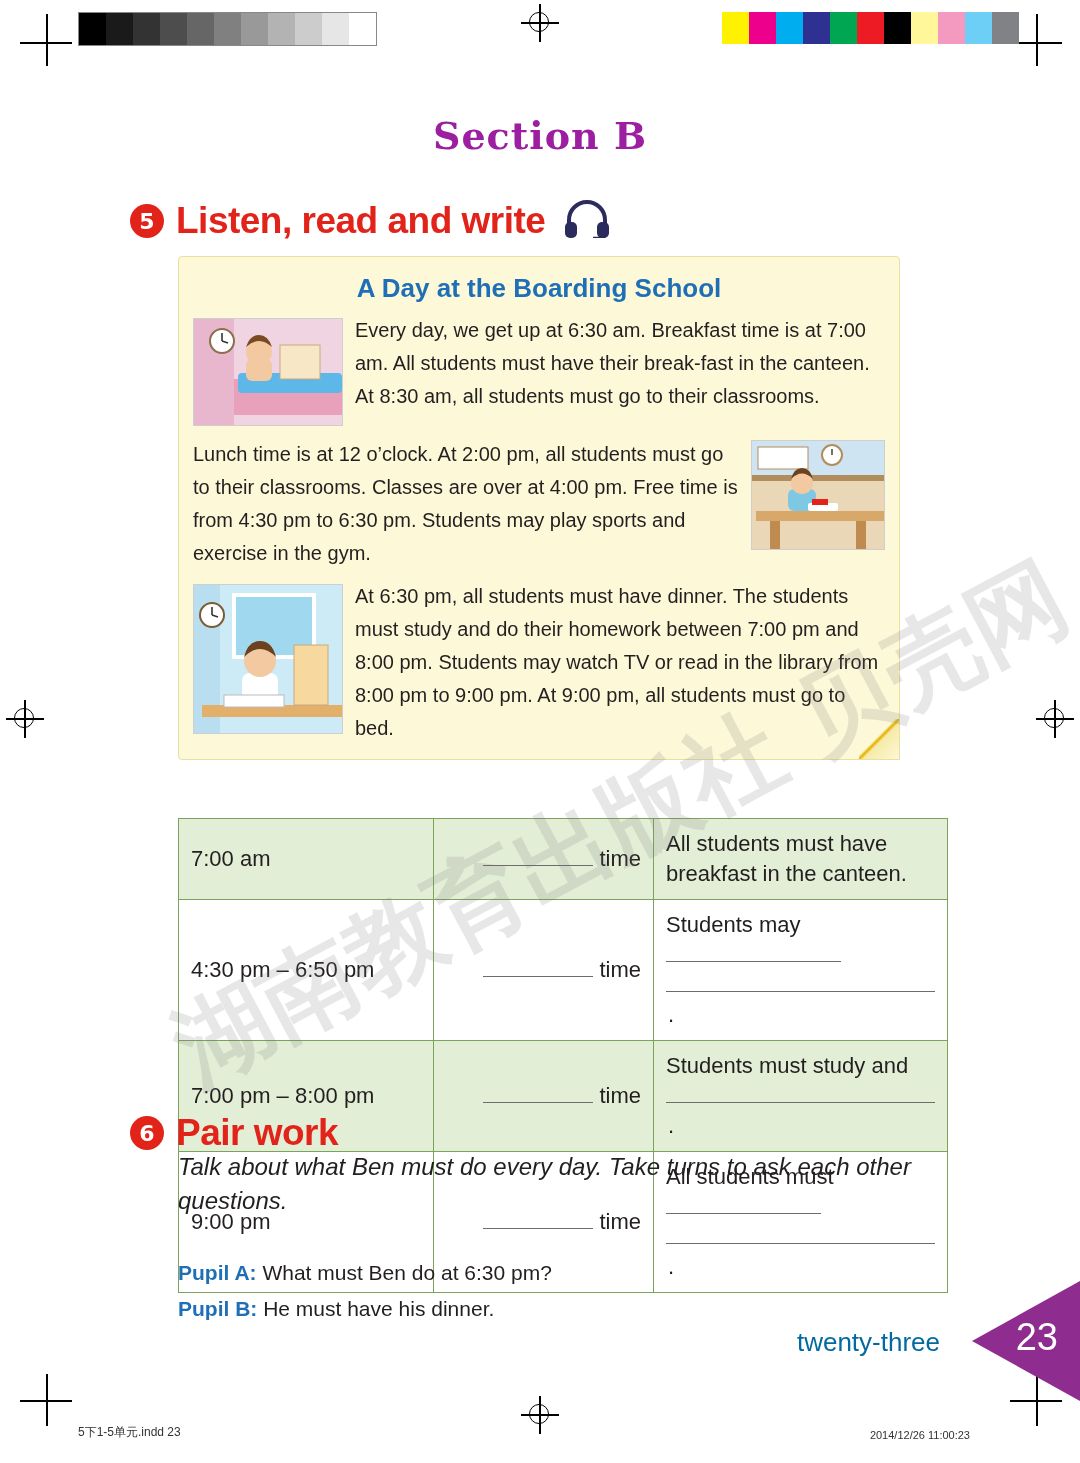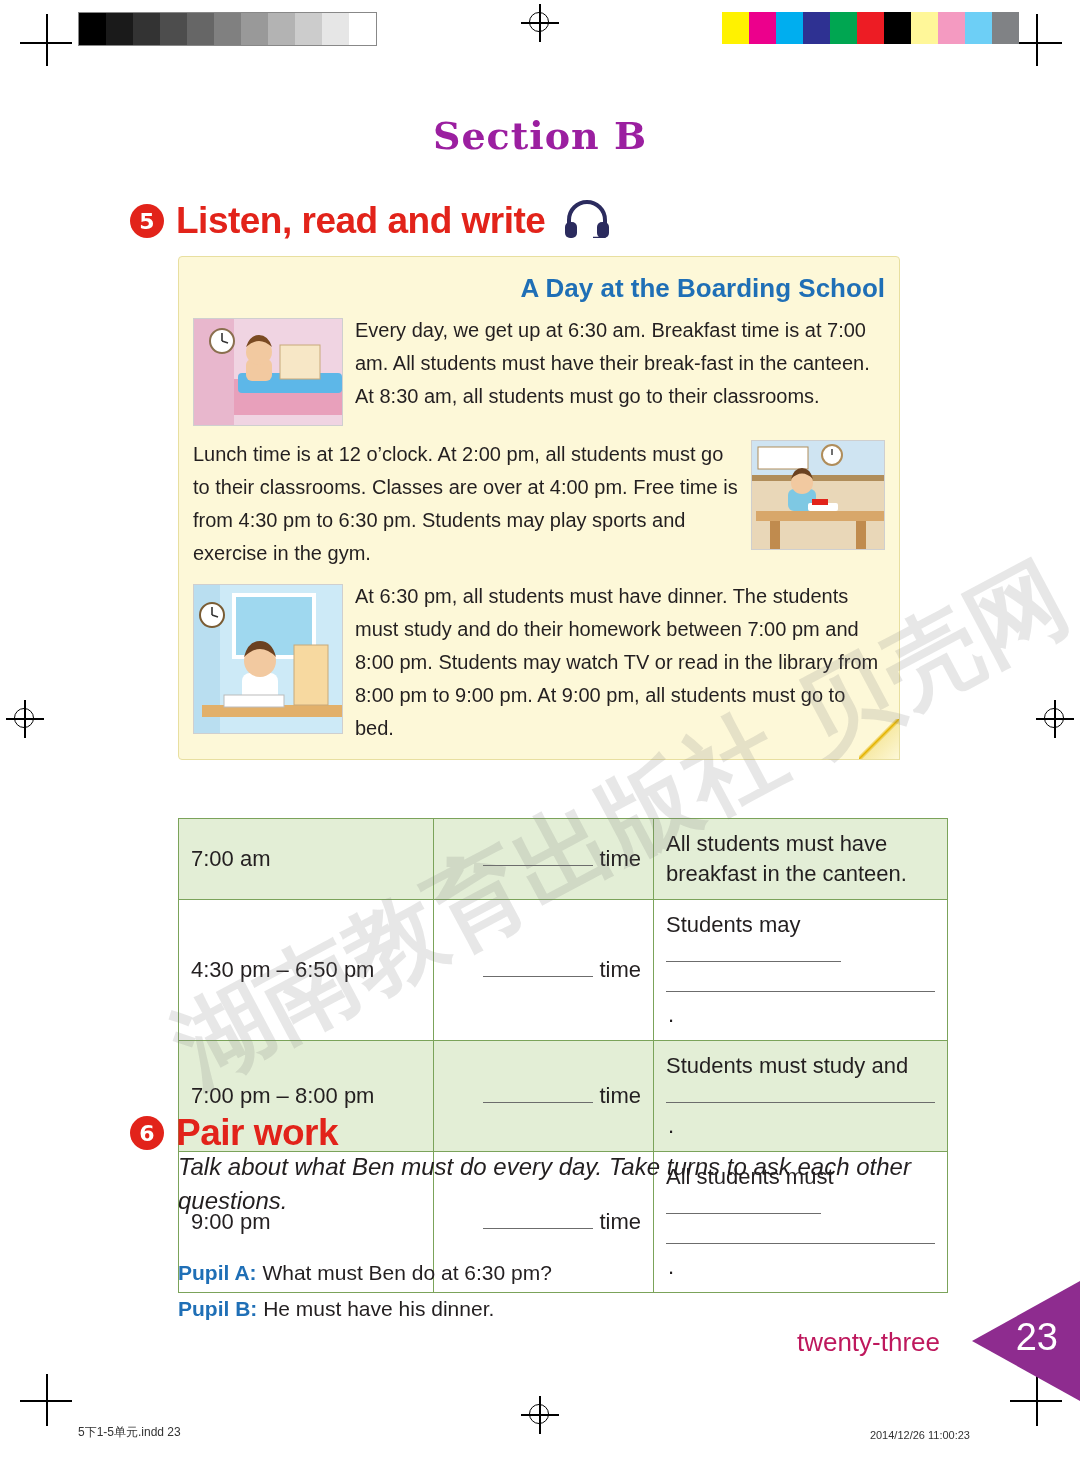--- a/index.html
+++ b/index.html
@@ -44,21 +44,21 @@
   }
   .headphone{margin-left:18px;}
 
   
   .reading{
     position:absolute;left:178px;top:256px;width:722px;
     background:#fdf8d8;border:1px solid #e8dfa0;border-radius:4px 4px 4px 4px;
     padding:10px 14px 14px 14px;box-sizing:border-box;
   }
   .reading-title{
-    text-align:right;color:#1f6fb6;font-size:26px;font-weight:bold;
+    text-align:center;color:#1f6fb6;font-size:26px;font-weight:bold;
     margin:6px 0 10px 0;font-family:"Liberation Sans", sans-serif;
   }
   .para{font-size:20px;line-height:33px;color:#231f20;}
   .p1{overflow:hidden;}
   .p2{margin-top:10px;overflow:hidden;}
   .p3{margin-top:10px;overflow:hidden;}
 
   .pic{border:1px solid #cfcfcf;box-sizing:border-box;position:relative;overflow:hidden;}
   .pic-a{float:left;width:150px;height:108px;margin:4px 12px 2px 0;background:#e9c9d6;}
   .pic-b{float:right;width:134px;height:110px;margin:2px 0 2px 12px;background:#d9c5a8;}
@@ -95,21 +95,21 @@
   .b-full{width:100%;}
   .dot{margin-left:2px;}
 
   
   .pw-line{position:absolute;font-style:italic;font-size:24px;color:#231f20;line-height:34px;}
   .dialog{position:absolute;font-size:21px;color:#231f20;line-height:34px;}
   .speaker{color:#1f6fb6;font-weight:bold;text-align:right;}
 
   
   .pagenum-word{
-    position:absolute;right:140px;bottom:105px;font-size:26px;color:#be185d;
+    position:absolute;right:140px;bottom:105px;font-size:26px;color:#0369a1;
   }
   .tri{
     position:absolute;right:0;bottom:62px;width:0;height:0;
     border-top:60px solid transparent;border-bottom:60px solid transparent;
     border-right:108px solid #8e2c8f;
   }
   .pagenum{
     position:absolute;right:22px;bottom:104px;color:#fff;font-size:38px;
   }
 

